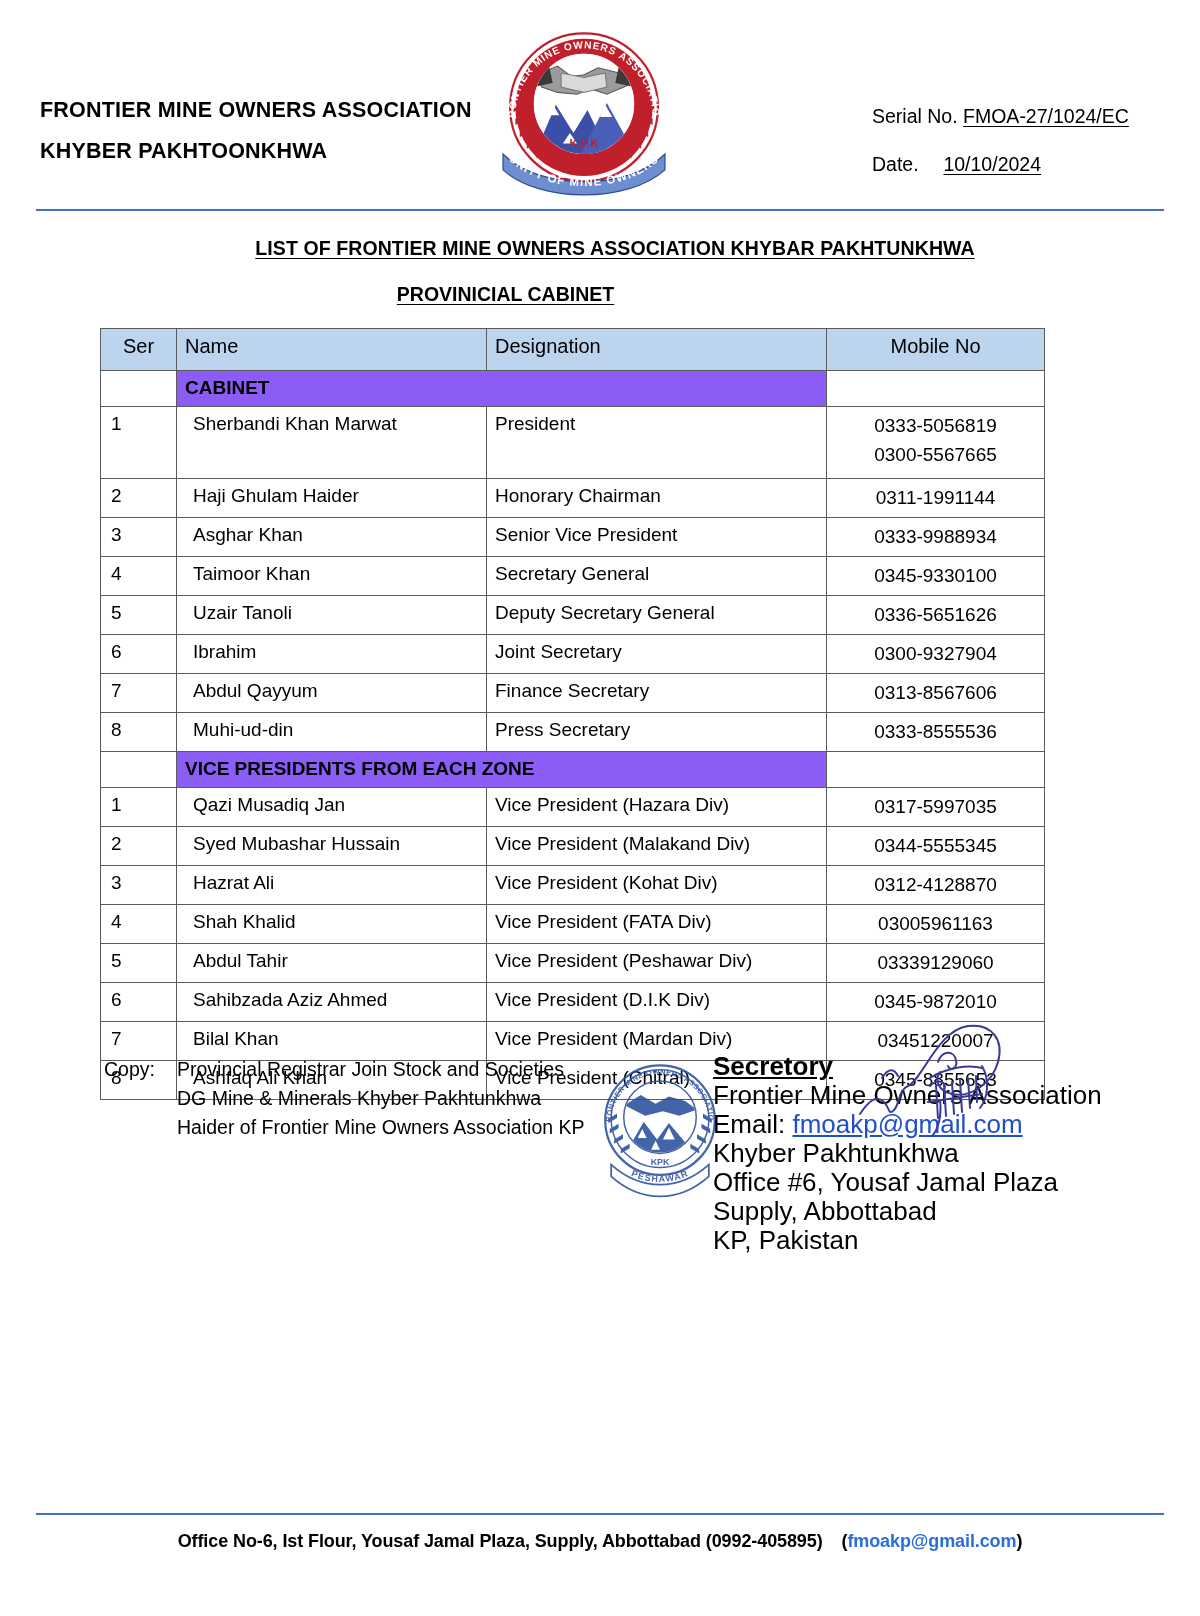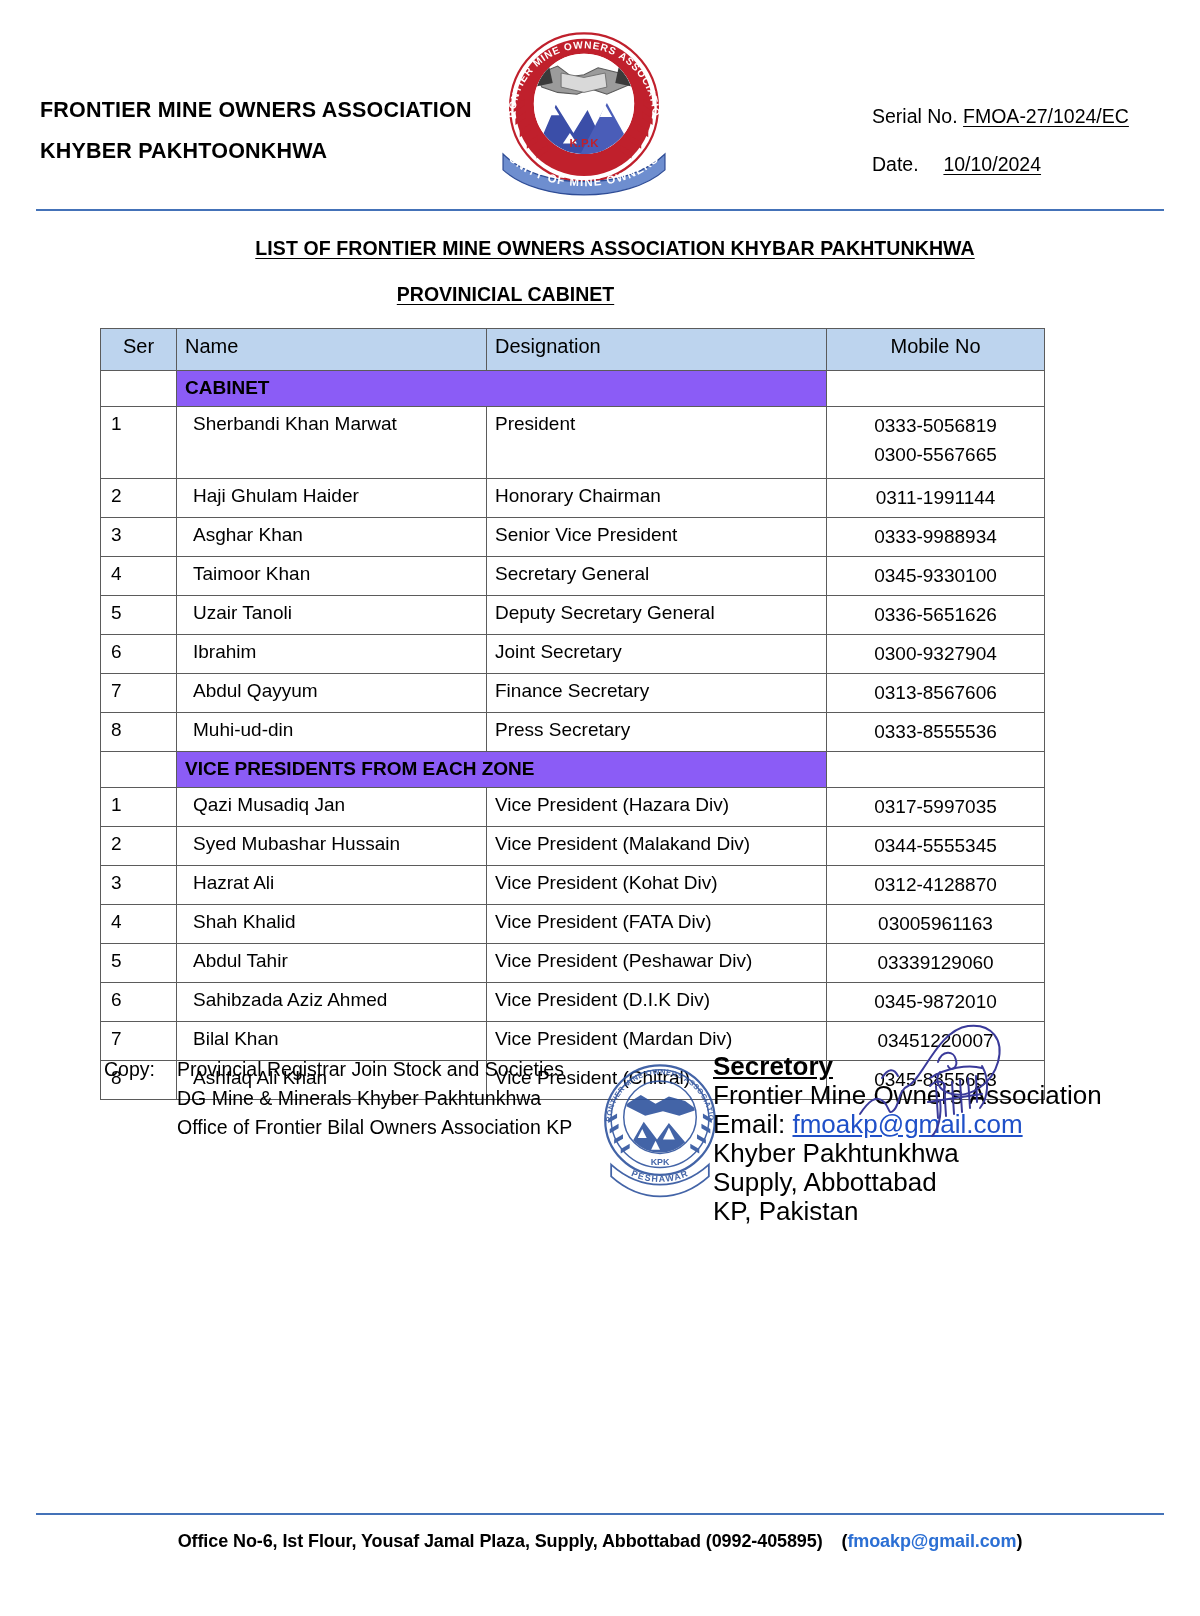--- a/index.html
+++ b/index.html
@@ -456,21 +456,21 @@
 </table>
 
 <div class="copy-block">
   <div class="copy-row">
     <span class="copy-label">Copy:</span><span class="copy-item">Provincial Registrar Join Stock and Societies</span>
   </div>
   <div class="copy-row">
     <span class="copy-label"></span><span class="copy-item">DG Mine &amp; Minerals Khyber Pakhtunkhwa</span>
   </div>
   <div class="copy-row">
-    <span class="copy-label"></span><span class="copy-item">Office of Frontier Bilal Owners Association KP</span>
+    <span class="copy-label"></span><span class="copy-item">Haider of Frontier Mine Owners Association KP</span>
   </div>
 </div>
 
 <div class="stamp">
   <svg viewBox="0 0 200 205" width="148" height="152" aria-hidden="true">
     <defs>
       <path id="stampArc" d="M 34,104 A 66,66 0 0 1 166,104" fill="none"></path>
       <path id="stampBanner" d="M 44,164 C 76,190 124,190 156,164" fill="none"></path>
       <clipPath id="stampClip">
           <circle cx="100" cy="96" r="48"></circle>
@@ -512,20 +512,21 @@
 <div class="sign-block">
   <div class="sign-line">
     <span class="sign-title">Secretory</span>
   </div>
   <div class="sign-line">Frontier Mine Owners Association</div>
   <div class="sign-line">
     <span>Email:</span>
     <span class="email-link">fmoakp@gmail.com</span>
   </div>
   <div class="sign-line">Khyber Pakhtunkhwa</div>
+  <div class="sign-line">Office #6, Yousaf Jamal Plaza</div>
   <div class="sign-line">Supply, Abbottabad</div>
   <div class="sign-line">KP, Pakistan</div>
 </div>
 
 <div class="signature">
   <svg viewBox="0 0 172 132" width="172" height="132" aria-hidden="true">
     <g fill="none" stroke="#3a3a9a" stroke-width="2" stroke-linecap="round" stroke-linejoin="round">
       <path d="M18,108 C26,96 34,88 42,96 C48,102 46,110 52,104 C58,98 56,84 66,80 C80,74 96,24 126,20 C150,17 162,34 156,56 C150,78 128,92 110,88 C96,85 92,74 98,66"></path>
       <path d="M40,72 C46,62 52,62 56,70"></path>
       <path d="M96,56 C100,44 112,44 114,54 C116,62 108,66 106,60"></path>

